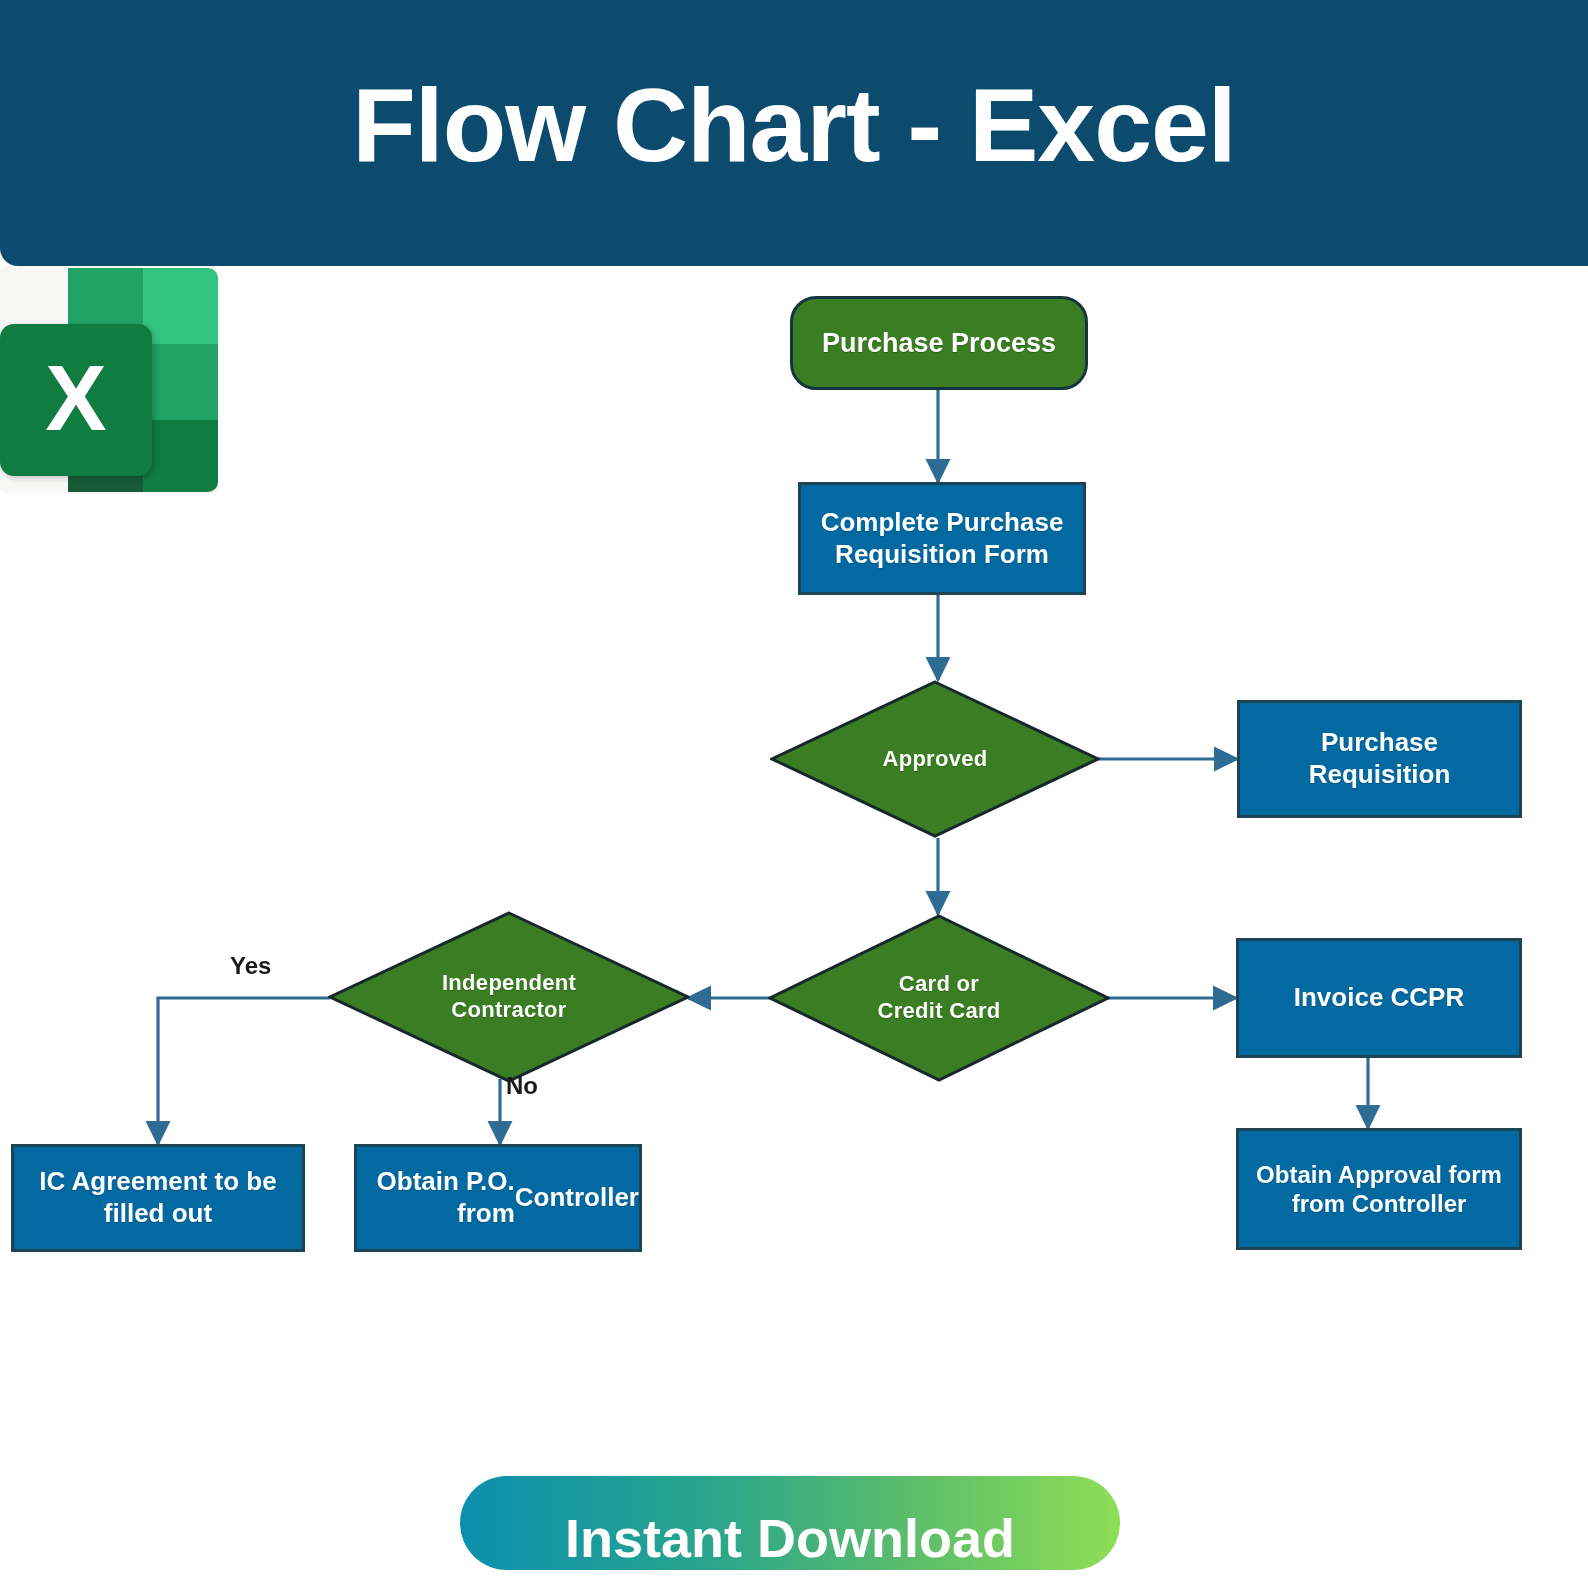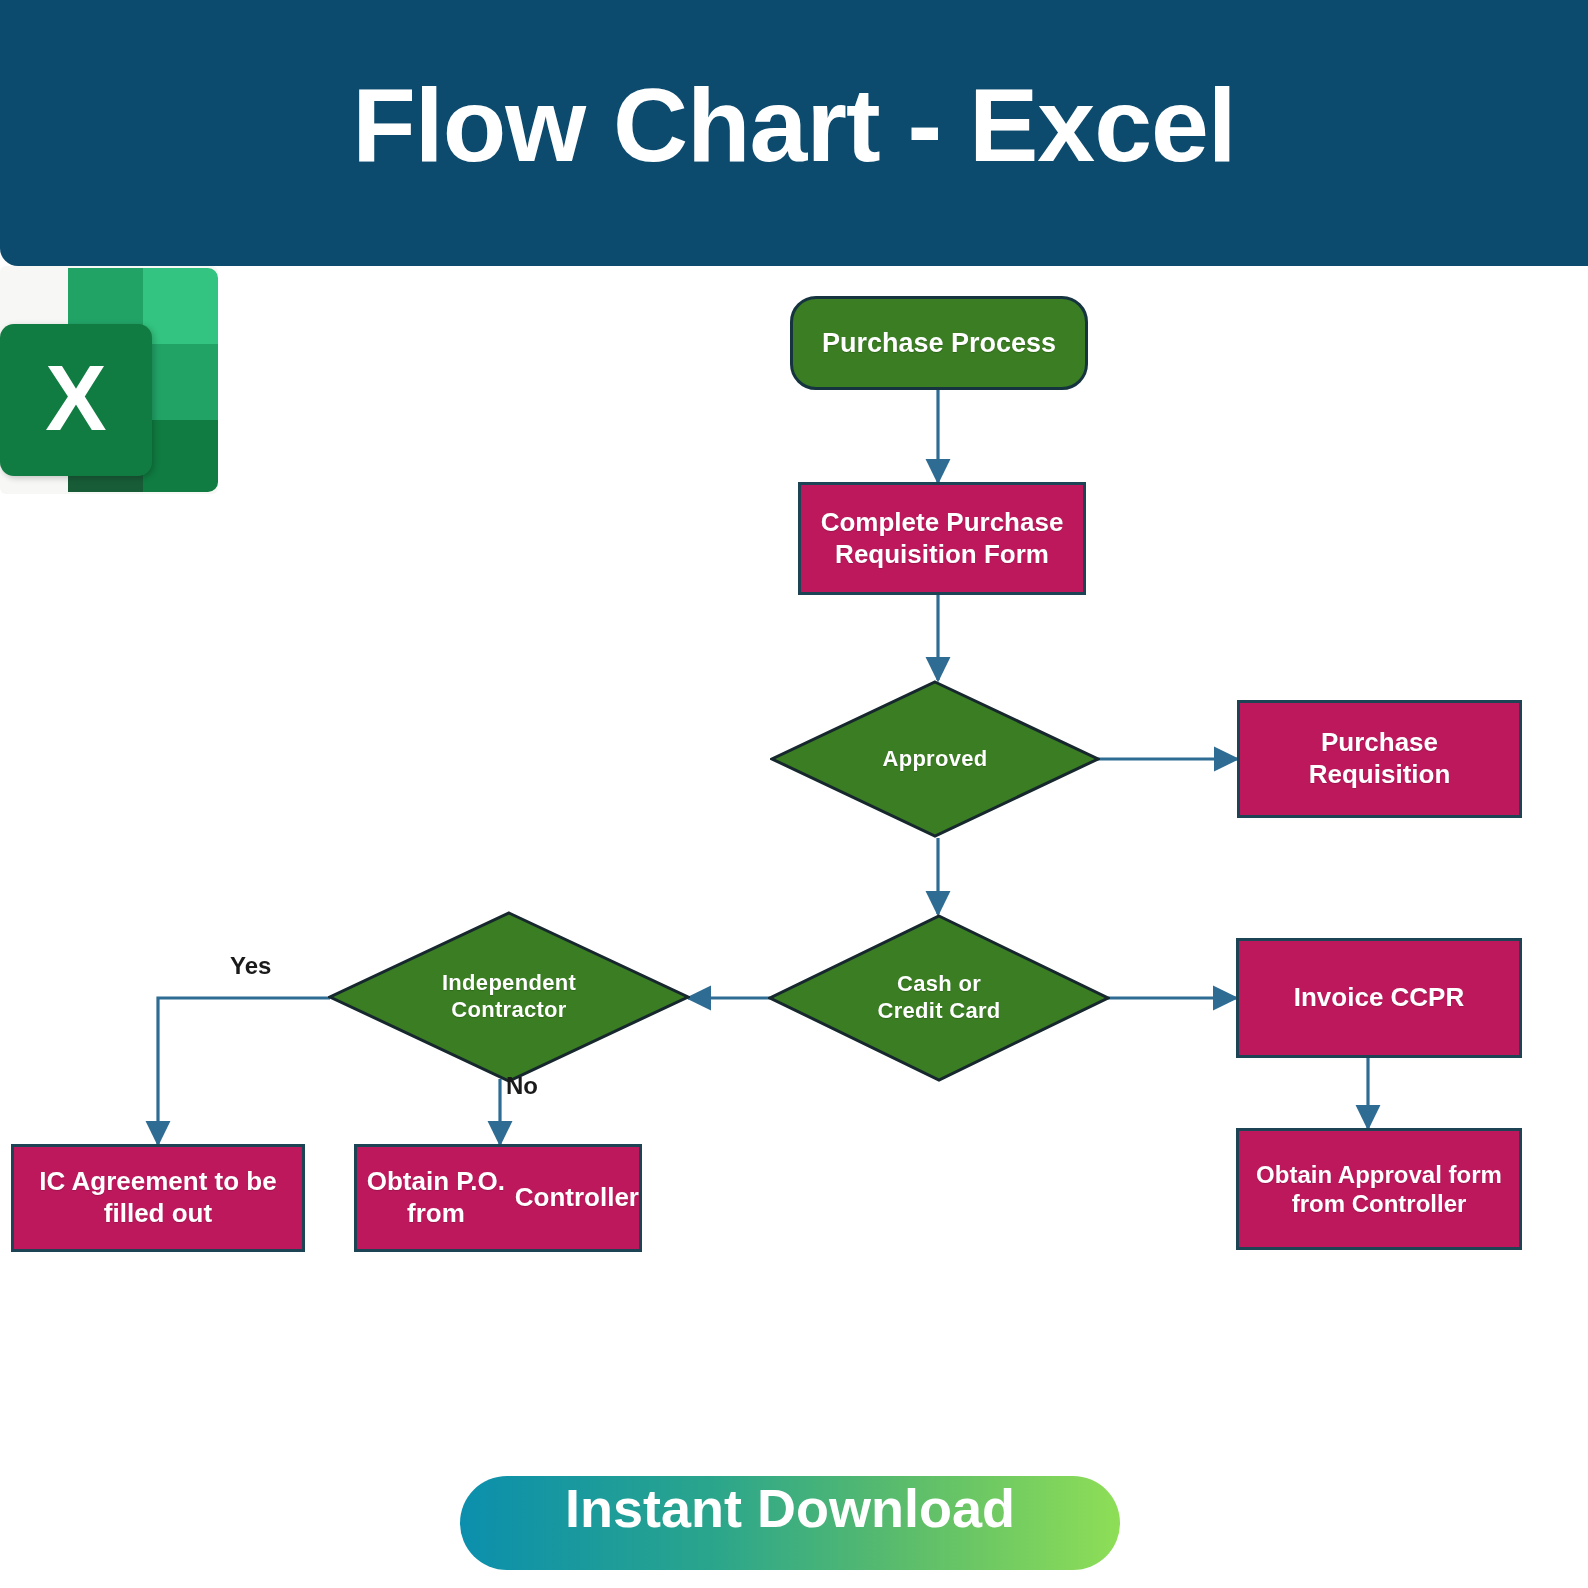--- a/index.html
+++ b/index.html
@@ -73,23 +73,24 @@
     line-height:1.22;
     z-index:3;
   }
   .node-start{
     background:#3a7d22;
     border:3px solid #16343f;
     border-radius:26px;
     font-size:27px;
   }
   .node-proc{
-    background:#be185d;
+    background:#0369a1;
     border:3px solid #1d4455;
     font-size:26px;
+    text-align:right;
   }
   .node-dec{
     background:transparent;border:none;
     font-size:22px;
     letter-spacing:0.3px;
   }
   .dec-label{position:relative;z-index:4;}
 
   .edge-label{
     position:absolute;
@@ -98,21 +99,21 @@
     font-size:24px;
     font-family:"Liberation Sans", sans-serif;
     z-index:5;
   }
 
   
   #cta-button{
     position:absolute;left:460px;top:1476px;width:660px;height:94px;
     border-radius:47px;
     background:linear-gradient(90deg,#0b8fad 0%,#2aa58c 38%,#5cbd6b 68%,#8ede56 100%);
-    display:flex;align-items:flex-start;justify-content:center;
+    display:flex;align-items:flex-end;justify-content:center;
     border:none;cursor:pointer;
   }
   #cta-label{
     color:#ffffff;font-size:54px;font-weight:bold;
     font-family:"Liberation Sans", sans-serif;
     letter-spacing:0px;
   }
 </style>
 </head>
 <body>
@@ -185,21 +186,21 @@
   <div class="node node-proc" style="left:1237px;top:434px;width:285px;height:118px;flex-direction:column;">
     <span>Purchase</span>
     <span>Requisition</span>
   </div>
 
   <div class="node node-dec" style="left:768px;top:648px;width:342px;height:168px;">
     <svg width="342" height="168" viewBox="0 0 342 168" style="position:absolute;left:0;top:0;">
       <polygon points="171,2 340,84 171,166 2,84" fill="#3a7d22" stroke="#17272e" stroke-width="3"></polygon>
     </svg>
     <div class="dec-label" style="display:flex;flex-direction:column;align-items:center;">
-      <span>Cash  or</span>
+      <span>Card  or</span>
       <span>Credit Card</span>
     </div>
   </div>
 
   <div class="node node-dec" style="left:328px;top:645px;width:362px;height:172px;">
     <svg width="362" height="172" viewBox="0 0 362 172" style="position:absolute;left:0;top:0;">
       <polygon points="181,2 360,86 181,170 2,86" fill="#3a7d22" stroke="#17272e" stroke-width="3"></polygon>
     </svg>
     <div class="dec-label" style="display:flex;flex-direction:column;align-items:center;">
       <span>Independent</span>

